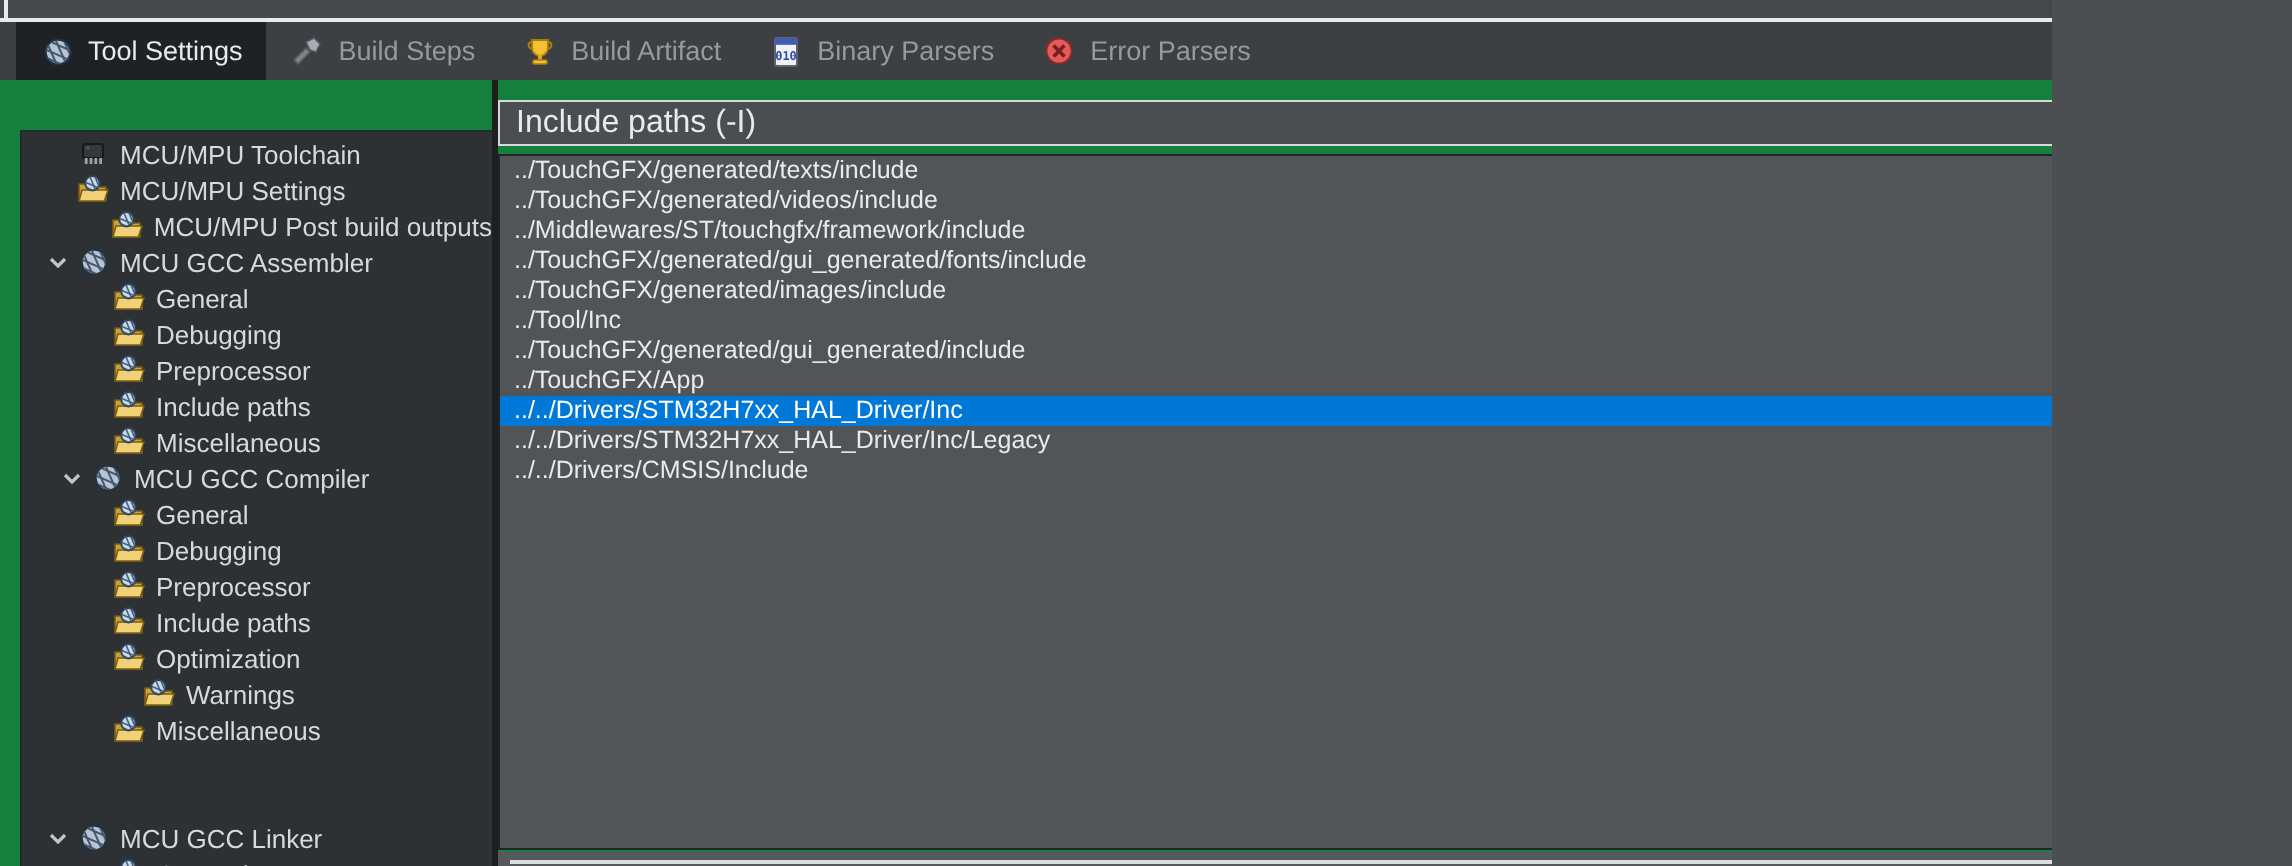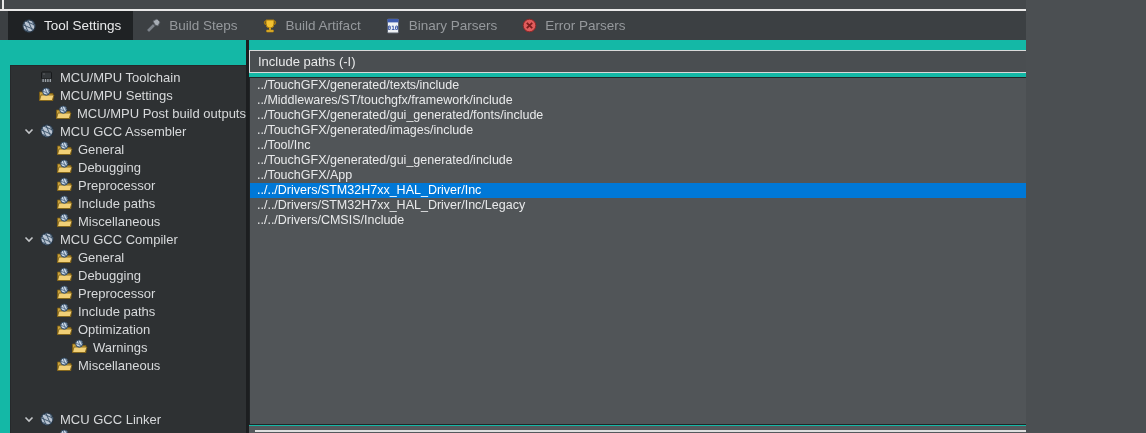--- a/index.html
+++ b/index.html
@@ -1,18 +1,18 @@
 <!DOCTYPE html>
 <html><head>
 <meta charset="utf-8">
 <style>
   html,body{margin:0;padding:0;background:#4b4f52;}
   .screen{
     position:relative;width:1026px;height:433px;overflow:hidden;
-    background:#14b8a6;
+    background:#15803d;
     font-family:"Liberation Sans","DejaVu Sans",sans-serif;
     -webkit-font-smoothing:antialiased;
   }
   
   .top-strip{position:absolute;left:0;top:0;width:1146px;height:9px;background:#44484b;border-bottom:2px solid #e9e9e9;}
   .top-strip .corner-line{position:absolute;left:2px;top:0;width:2px;height:9px;background:#e9e9e9;}
   
   .tab-bar{position:absolute;left:0;top:11px;width:1146px;height:29px;background:#3c4043;display:flex;align-items:stretch;padding-left:8px;box-sizing:border-box;}
   .tab{display:flex;align-items:center;gap:7px;padding:0 12px;color:#96999d;font-size:13.5px;cursor:default;white-space:nowrap;}
   .tab.active{background:#1f2224;color:#e9eaeb;}
@@ -22,21 +22,21 @@
   .tree-panel{position:absolute;left:10px;top:65px;width:236px;height:386px;background:#2e3133;border-left:1px solid #26292b;border-top:1px solid #26292b;box-sizing:border-box;overflow:hidden;}
   .tree-rows{position:absolute;left:0;top:2px;right:0;}
   .tree-item{display:flex;align-items:center;height:18px;color:#d7d9db;font-size:13px;white-space:nowrap;}
   .tree-item .chevron{width:18px;height:18px;display:inline-flex;align-items:center;justify-content:center;flex:none;}
   .tree-item .nicon{width:17px;height:16px;margin-right:5px;display:inline-flex;align-items:center;justify-content:center;flex:none;}
   .tree-item .nicon svg{display:block;}
   .tree-hscroll{position:absolute;left:0;bottom:0;width:100%;height:6px;background:#54585b;}
   .sash{position:absolute;left:246px;top:40px;width:3px;height:393px;background:#1c1e20;}
   
   .right-panel{position:absolute;left:249px;top:40px;right:0;bottom:0;}
-  .header-box{position:absolute;left:0;top:10px;right:0;height:23px;border:1px solid #d9d9d9;border-right:none;box-sizing:border-box;background:#4a4e51;display:flex;align-items:center;color:#e9eaeb;font-size:13px;padding-left:8px;}
+  .header-box{position:absolute;left:0;top:10px;right:0;height:23px;border:1px solid #d9d9d9;border-right:none;box-sizing:border-box;background:#4a4e51;display:flex;align-items:center;color:#e9eaeb;font-size:16px;padding-left:8px;}
   .list-box{position:absolute;left:0;top:37px;right:0;height:348px;background:#515558;border:1px solid #222527;border-right:none;box-sizing:border-box;overflow:hidden;}
   .list-row{height:15px;line-height:15px;color:#e9eaeb;font-size:12.5px;padding-left:7px;white-space:nowrap;}
   .list-row.selected{background:#0078d7;color:#ffffff;}
   .bottom-strip{position:absolute;left:0;bottom:0;right:0;height:7px;background:#55595c;}
   .bottom-strip .next-edge{position:absolute;left:6px;right:0;bottom:1px;height:2px;background:#dedede;}
 </style>
 </head>
 <body>
 
 <div class="screen">
@@ -298,21 +298,21 @@
               <g clip-path="url(#c2)" stroke="#46617c" stroke-width="0.8">
                 <path d="M2 3 L14 8"></path>
                 <path d="M2 5.5 L14 10.5"></path>
                 <path d="M6 -1 L11 11"></path>
                 <path d="M8.5 -1 L13.5 11"></path>
               </g>
             </svg>
           </span>
           <span>Miscellaneous</span>
         </div>
-        <div class="tree-item" style="padding-left: 9px;">
+        <div class="tree-item" style="padding-left: 16px;">
           <span class="chevron">
             <svg width="10" height="7" viewBox="0 0 10 7">
               <path d="M1.5 1.5 L5 5 L8.5 1.5" fill="none" stroke="#c3c6c9" stroke-width="1.6"></path>
             </svg>
           </span>
           <span class="nicon">
             <svg width="16" height="16" viewBox="0 0 16 16">
               <defs>
                 <clipPath id="c1">
                   <circle cx="8" cy="8" r="6"></circle>
@@ -582,20 +582,21 @@
   </div>
 
   <div class="sash"></div>
 
   <div class="right-panel">
     <div class="header-box">
       <span>Include paths (-I)</span>
     </div>
     <div class="list-box">
         <div class="list-row">../TouchGFX/generated/texts/include</div>
+        <div class="list-row">../TouchGFX/generated/videos/include</div>
         <div class="list-row">../Middlewares/ST/touchgfx/framework/include</div>
         <div class="list-row">../TouchGFX/generated/gui_generated/fonts/include</div>
         <div class="list-row">../TouchGFX/generated/images/include</div>
         <div class="list-row">../Tool/Inc</div>
         <div class="list-row">../TouchGFX/generated/gui_generated/include</div>
         <div class="list-row">../TouchGFX/App</div>
         <div class="list-row selected">../../Drivers/STM32H7xx_HAL_Driver/Inc</div>
         <div class="list-row">../../Drivers/STM32H7xx_HAL_Driver/Inc/Legacy</div>
         <div class="list-row">../../Drivers/CMSIS/Include</div>
       </div>

